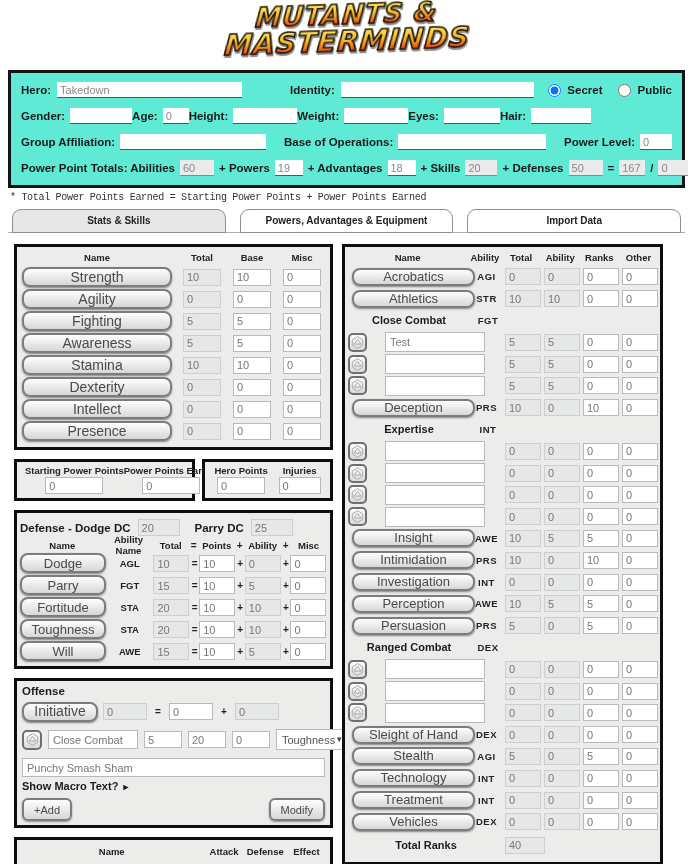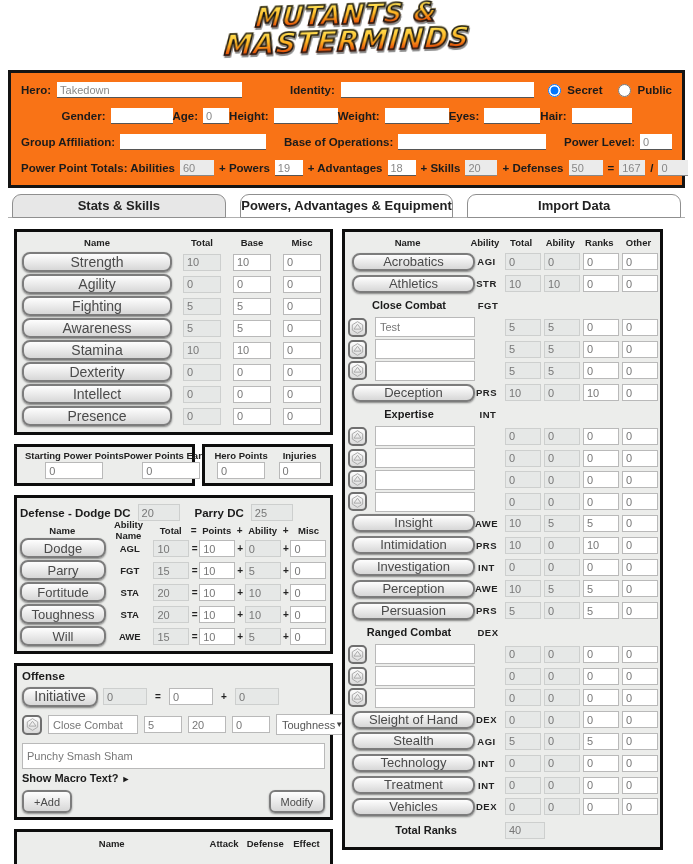--- a/index.html
+++ b/index.html
@@ -9,34 +9,34 @@
   .logo{text-align:center;padding-top:3px;height:66px}
   .logo-in{display:inline-block;transform:rotate(-2deg)}
   .l1,.l2{font-family:"DejaVu Sans",sans-serif;font-weight:900;font-style:italic;letter-spacing:1px;
     background:linear-gradient(180deg,#ffe95c 0%,#ffb321 48%,#e23d05 88%);
     -webkit-background-clip:text;background-clip:text;color:transparent;
     -webkit-text-stroke:1.6px #161616;transform:skewX(-7deg);
     filter:drop-shadow(1.5px 2px 0 rgba(0,0,0,.45))}
   .l1{font-size:26px;line-height:25px}
   .l2{font-size:28px;line-height:27px}
   
-  .hdr{margin:4px 8px 0;border:3px solid #141414;padding:9px 10px 7px;background:#f97316}
+  .hdr{margin:4px 8px 0;border:3px solid #141414;padding:9px 10px 7px;background:#5eead4}
   .r{display:flex;align-items:center}
   .lb{font-weight:bold;font-size:11.5px;color:#1b1b1b;white-space:nowrap}
   .ul{border:0;outline:0;border-bottom:1px solid #555;background:#fff;font-size:11px;color:#888;height:16px;padding:0 3px}
   .ul.gr{background:#ebebeb;border-bottom-color:#888}
   .hr{margin-bottom:10px}
   .hr:last-child{margin-bottom:2px}
   .radio-grp{margin-left:auto;display:flex;align-items:center;gap:6px}
   .radio-grp input{width:13px;height:13px}
   
   .fnote{margin:4px 10px 2px;font-family:"Liberation Mono",monospace;font-size:10px;color:#333;letter-spacing:-.3px}
   
   .tabs{display:flex;gap:14px;margin:6px 12px -1px;height:24px}
-  .tab{flex:1;border:1px solid #8f8f8f;border-radius:9px 9px 0 0;background:#fff;font-size:13px;font-weight:bold;
+  .tab{flex:1;border:1px solid #8f8f8f;border-radius:9px 9px 0 0;background:#fff;font-size:10px;font-weight:bold;
     color:#222;text-align:center;line-height:22px;cursor:pointer}
   .tab.active{background:#e7e7e7}
   
   .content{margin:0 8px;border-top:1px solid #b0b0b0;padding:11px 0 0 6px;display:flex;gap:9px}
   .colL{width:319px;flex:none}
   .colR{width:321px;flex:none}
   .panel{border:3px solid #0d0d0d;background:#ecedeb;margin-bottom:9px}
   
   .hcell{font-size:9.5px;font-weight:bold;color:#222;text-align:center}
   .bi{border:1px solid #b9b9b9;background:#fff;color:#777;font-size:11px;height:17px;width:38px;padding:0 2px 0 3px;outline:0}
@@ -70,21 +70,21 @@
   .of-init{height:27px;align-items:center;gap:5px}
   .of-init .b3{width:76px;font-size:14px}
   .of-init .bi{width:44px}
   .of-atk{height:29px;align-items:center;gap:6px}
   .name-in{border:1px solid #b9b9b9;background:#fff;color:#777;font-size:11px;height:19px;padding:0 4px;outline:0}
   .dice{width:20px;height:20px;border:2px solid #6f6f6f;border-radius:5px;background:linear-gradient(#fdfdfd,#dadada);
     display:flex;align-items:center;justify-content:center;cursor:pointer;flex:none;padding:0}
   .sel{width:84px;height:21px;border:1px solid #b9b9b9;background:#fff;color:#555;font-size:11px;
     display:flex;align-items:center;justify-content:space-between;padding:0 5px;cursor:pointer}
   .sel .arrow{font-size:8px;color:#444}
-  .macro-in{width:100%;height:26px;margin:4px 0 3px}
+  .macro-in{width:100%;height:19px;margin:4px 0 3px}
   .show-macro{font-size:11px;font-weight:bold;color:#1b1b1b;height:15px}
   .of-btns{justify-content:space-between;margin-top:3px}
   .sm-btn{background:linear-gradient(#fefefe,#d7d7d7);border:2px solid #7c7c7c;border-radius:6px;
     box-shadow:0 1px 2px rgba(0,0,0,.4);font-size:11px;color:#4a4a4a;height:23px;padding:0 10px;cursor:pointer;
     font-family:"Liberation Sans",sans-serif}
   
   .mv-panel{padding:4px 3px}
   .mv-h{height:15px;margin-bottom:3px}
   .m1{width:196px}.m2{width:44px}
   .mv-row{height:26px;align-items:center}
@@ -92,21 +92,21 @@
   .sk-panel{padding:3px 2px 4px}
   .sk-h{height:15px;margin-bottom:1px}
   .s1{width:124px}.s2{width:34px}.sc{width:40px}
   .sk-row{height:21.8px;align-items:center}
   .sk-row .b3{width:123px;height:18px;font-size:13px;line-height:12px;margin:0 5px}
   .sk-ab{width:34px;text-align:center;font-size:9.5px;font-weight:bold;color:#222;letter-spacing:.5px}
   .sk-row .bi{width:36px;height:17px;margin-left:3px}
   .grp-name{width:124px;text-align:center;font-size:11px;font-weight:bold;color:#1b1b1b}
   .sk-entry{display:flex;align-items:center;width:124px}
   .sk-entry .dice{width:19px;height:19px;margin-left:1px}
-  .sk-entry .name-in{width:100px;height:20px;margin-left:8px}
+  .sk-entry .name-in{width:100px;height:20px;margin-left:18px}
   .tr-row{height:25px;align-items:center}
   .tr-lbl{width:158px;text-align:center;font-size:11px;font-weight:bold;color:#1b1b1b}
   .d20{stroke:#a9a9a9;fill:none;stroke-width:1.5}
 </style>
 </head>
 <body>
 
 <div class="page">
 
   <div class="logo">
@@ -122,21 +122,21 @@
       <input class="ul" style="width: 185px; margin-left: 6px;" value="Takedown">
       <span class="lb" style="margin-left:48px">Identity:</span>
       <input class="ul" style="width: 193px; margin-left: 6px;" value="">
       <span class="radio-grp">
         <input type="radio" name="identity-type" checked="" style="">
         <span class="lb">Secret</span>
         <input type="radio" name="identity-type" style="margin-left: 10px;">
         <span class="lb">Public</span>
       </span>
     </div>
-    <div class="r hr" style="justify-content:center">
+    <div class="r hr" style="justify-content:flex-start">
       <span class="r">
           <span class="lb">Gender:</span>
         <input class="ul" style="width: 62px; margin-left: 5px;" value="">
         </span>
       <span class="r">
           <span class="lb">Age:</span>
         <input class="ul" style="width: 26px; margin-left: 5px;" value="0">
         </span>
       <span class="r">
           <span class="lb">Height:</span>
@@ -181,20 +181,21 @@
       <span class="lb">+ Defenses</span>
       <input class="ul gr" style="width: 34px;" value="50">
       <span class="lb">=</span>
       <input class="ul gr" style="width: 26px;" value="167">
       <span class="lb">/</span>
       <input class="ul gr" style="width: 30px;" value="0">
 
     </div>
   </div>
 
+  <div class="fnote">* Total Power Points Earned = Starting Power Points + Power Points Earned</div>
 
   <div class="tabs">
     <div class="tab active">Stats &amp; Skills</div>
     <div class="tab">Powers, Advantages &amp; Equipment</div>
     <div class="tab">Import Data</div>
   </div>
 
   <div class="content">
 
     <div class="colL">

